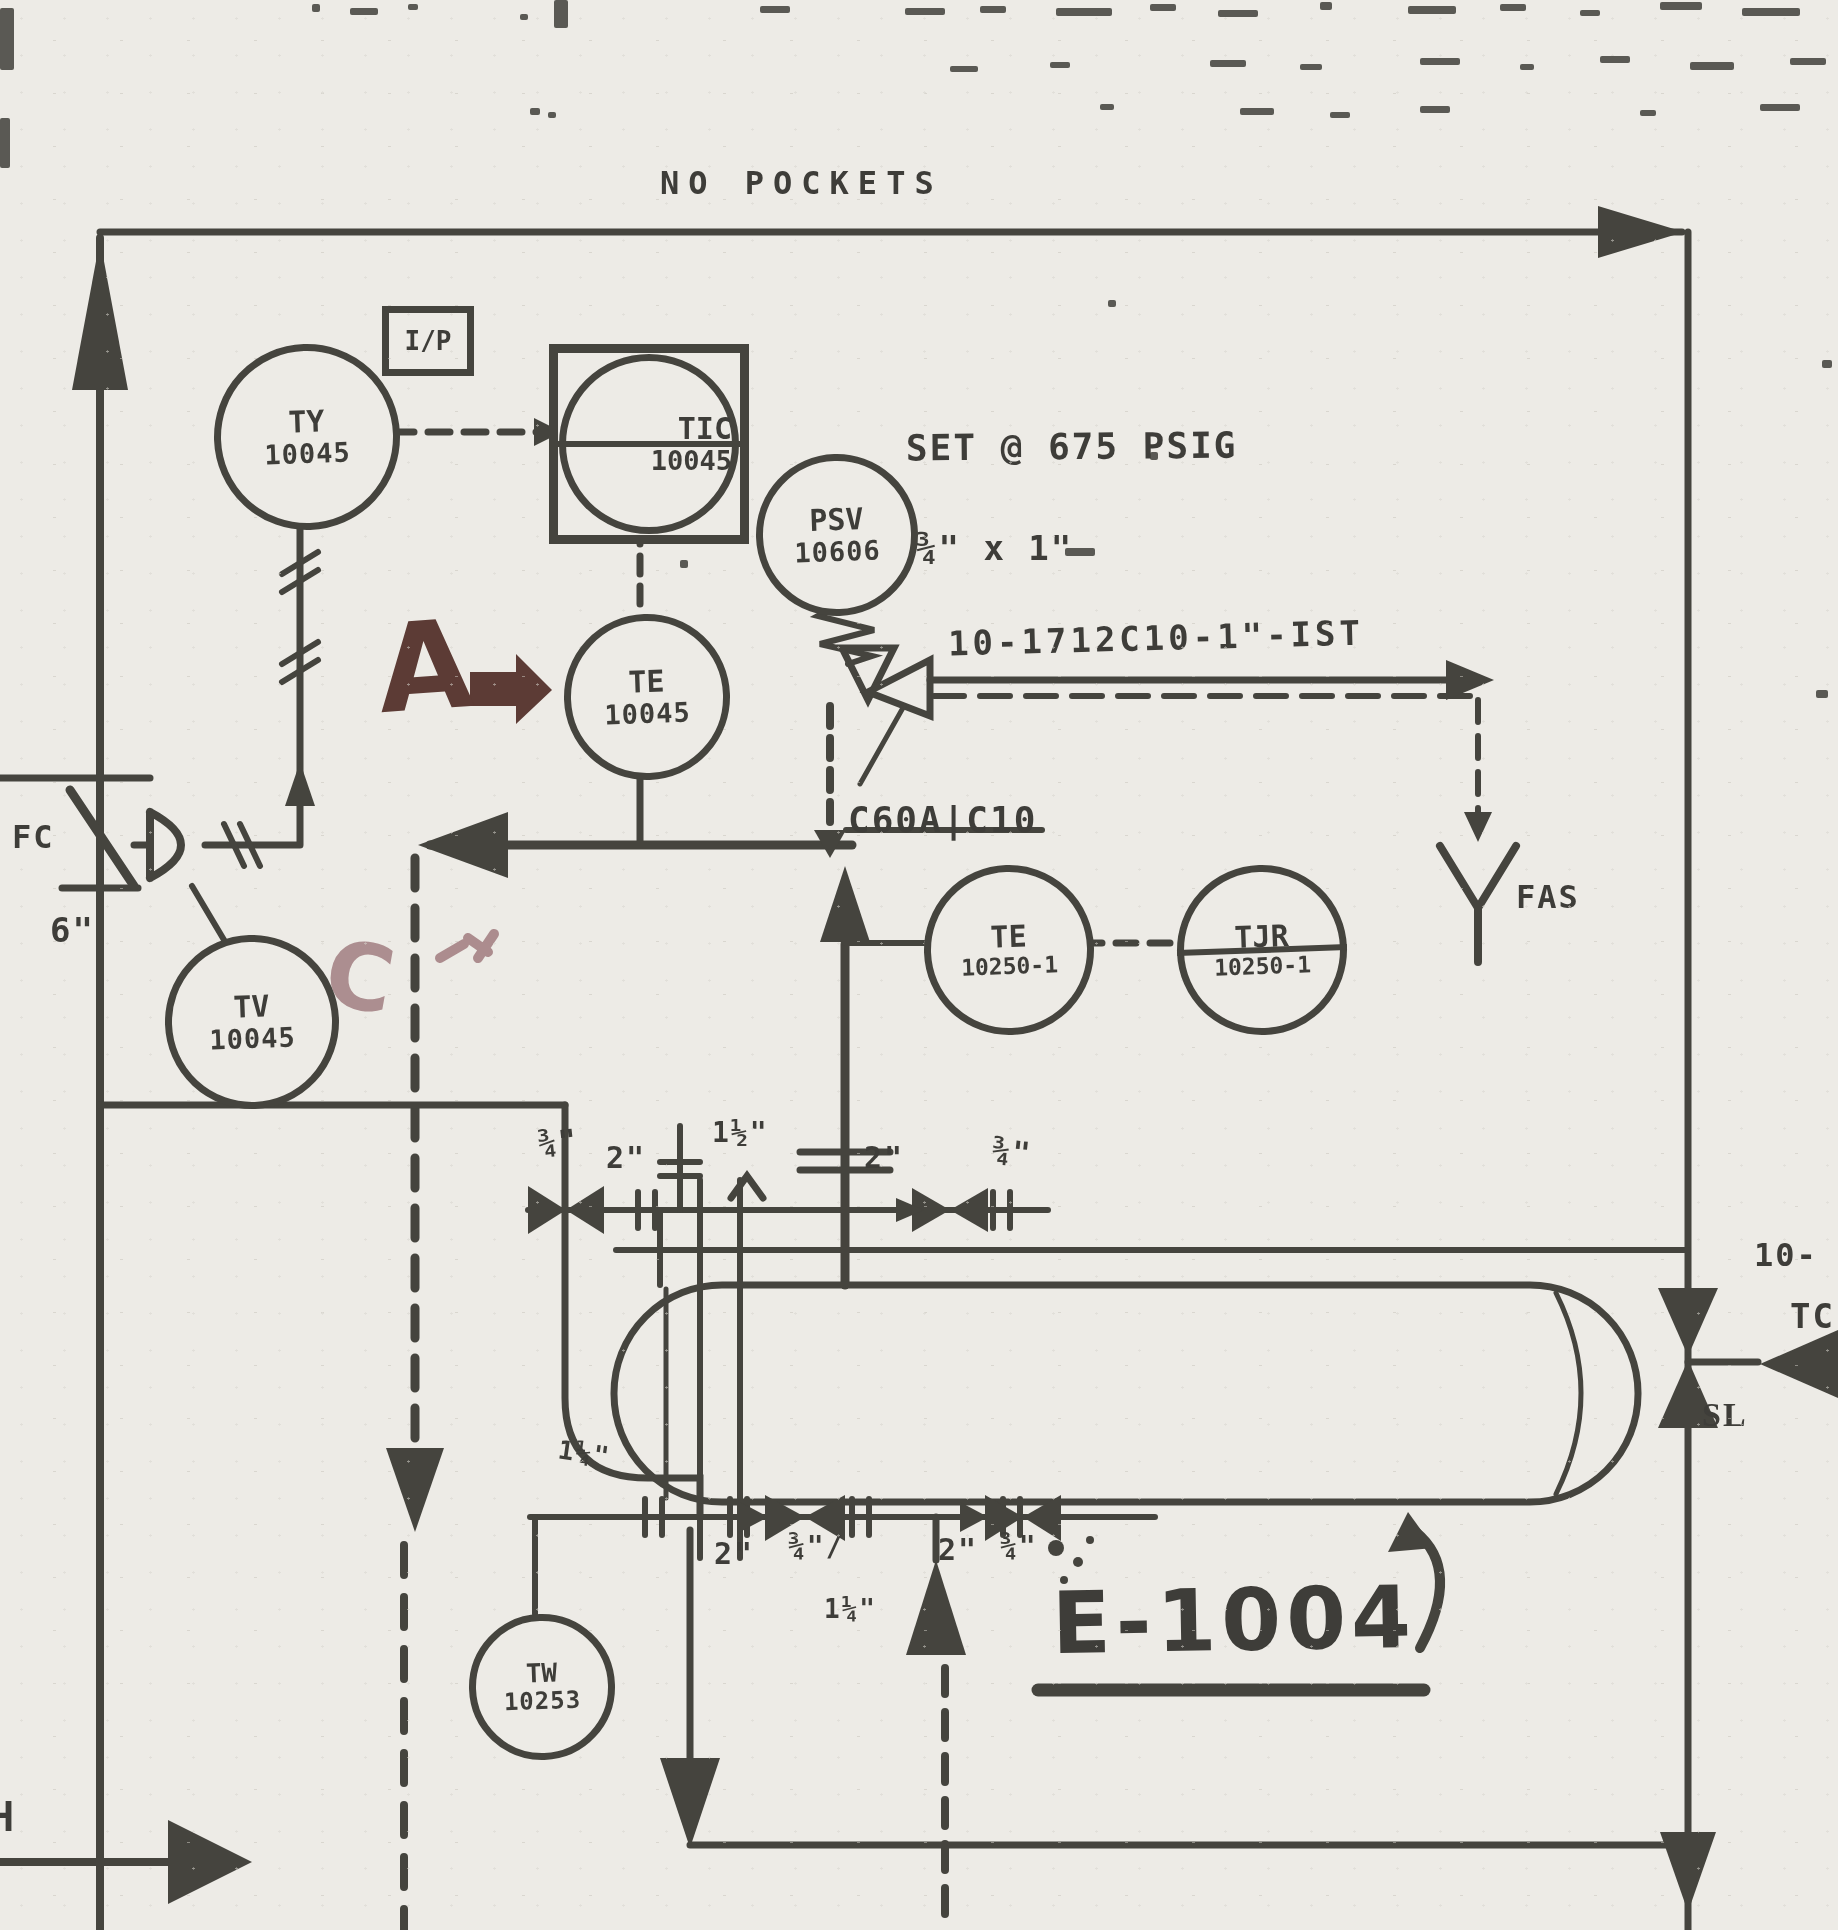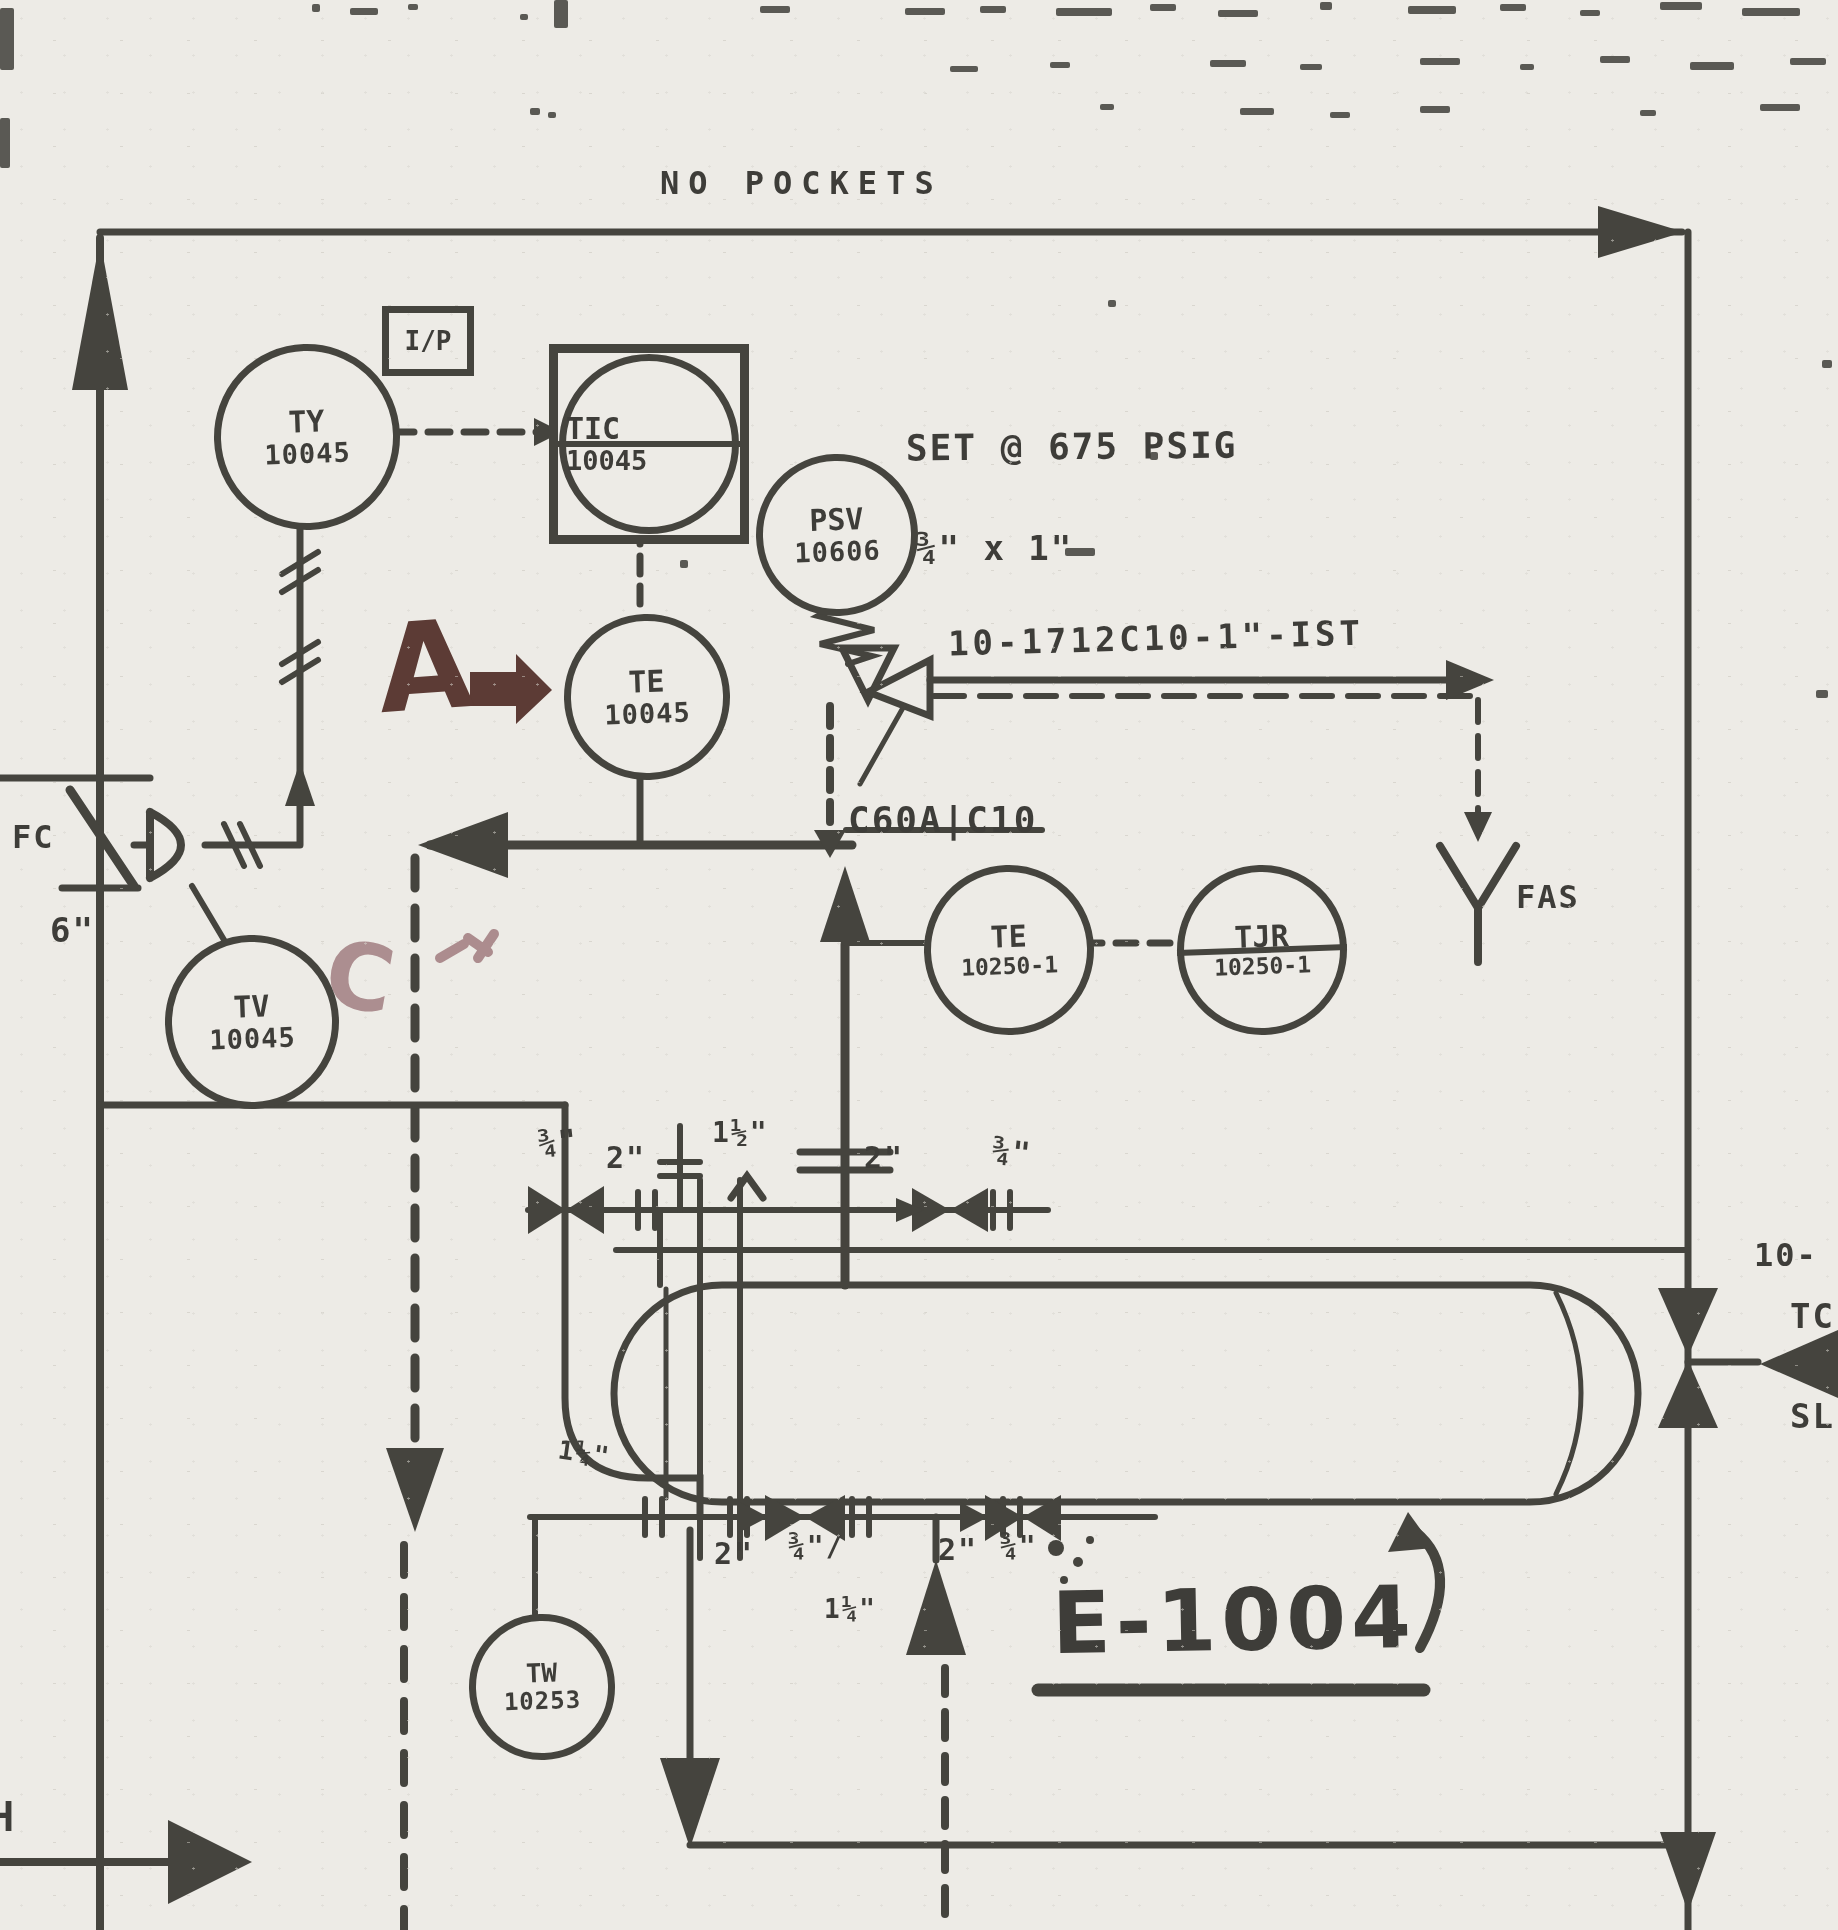--- a/index.html
+++ b/index.html
@@ -13,21 +13,21 @@
   .inst{position:absolute;border:7px solid #45443e;border-radius:50%;background:#edebe6;
         display:flex;flex-direction:column;align-items:center;justify-content:center;
         font-weight:bold;line-height:1.12;z-index:3;transform:rotate(-2deg);}
   .inst .tag{font-size:30px;}
   .inst .num{font-size:27px;letter-spacing:1px;}
   .inst.small .tag{font-size:26px;} .inst.small .num{font-size:24px;}
   .inst.tight .num{font-size:23px;letter-spacing:0;}
   .midline{position:absolute;left:-7px;right:-7px;top:calc(50% - 3px);height:6px;background:#45443e;}
   .ticsq{position:absolute;left:549px;top:344px;width:182px;height:182px;border:9px solid #45443e;background:#edebe6;z-index:2;}
   .ticsq .circ{position:absolute;inset:1px;border:7px solid #45443e;border-radius:50%;
-        display:flex;flex-direction:column;align-items:flex-start;justify-content:center;font-weight:bold;line-height:1.12;}
+        display:flex;flex-direction:column;align-items:flex-end;justify-content:center;font-weight:bold;line-height:1.12;}
   .ticsq .bar{position:absolute;left:-9px;right:-9px;top:calc(50% - 3px);height:6px;background:#45443e;}
   .ipbox{position:absolute;left:382px;top:306px;width:78px;height:56px;border:7px solid #45443e;
         display:flex;align-items:center;justify-content:center;font-weight:bold;font-size:26px;}
   .art{position:absolute;background:#403f3a;border-radius:2px;opacity:.85;}
   .red{color:#5c3b35;}
 </style>
 </head>
 <body>
 
 <div class="paper">
@@ -216,21 +216,21 @@
   <div class="lbl" style="left:788px;top:1530px;font-size:28px;">¾"/</div>
   <div class="lbl" style="left:938px;top:1532px;font-size:30px;">2"</div>
   <div class="lbl" style="left:1000px;top:1530px;font-size:28px;">¾"</div>
   <div class="lbl" style="left:824px;top:1594px;font-size:26px;">1¼"</div>
   <div class="lbl" style="left:558px;top:1438px;font-size:26px;transform:rotate(8deg);">1¼"</div>
 
   <div class="lbl" style="left:1052px;top:1570px;font-size:86px;letter-spacing:5px;transform:rotate(-1deg);font-family:'DejaVu Sans',sans-serif;">E-1004</div>
 
   <div class="lbl" style="left:1754px;top:1236px;font-size:32px;">10-</div>
   <div class="lbl" style="left:1790px;top:1296px;font-size:34px;">TC</div>
-  <div class="lbl" style="left:1790px;top:1396px;font-size:34px;">SL</div>
+  <div class="lbl" style="left:1702px;top:1396px;font-size:34px;font-family:Liberation Serif, serif;">SL</div>
 
   <div class="lbl" style="left:-10px;top:1794px;font-size:40px;">H</div>
 
   <div class="lbl red" style="left:378px;top:596px;font-size:122px;transform:rotate(-4deg);font-family:'DejaVu Sans',sans-serif;">A</div>
   <div class="lbl" style="left:326px;top:924px;font-size:92px;color:#9b7478;opacity:.78;transform:rotate(10deg);font-family:'DejaVu Sans',sans-serif;">C</div>
 
   <div class="grain"></div>
 <div class="art" style="left: 0px; top: 8px; width: 14px; height: 62px;"></div>
     <div class="art" style="left: 0px; top: 118px; width: 10px; height: 50px;"></div>
     <div class="art" style="left: 312px; top: 4px; width: 8px; height: 8px;"></div>

